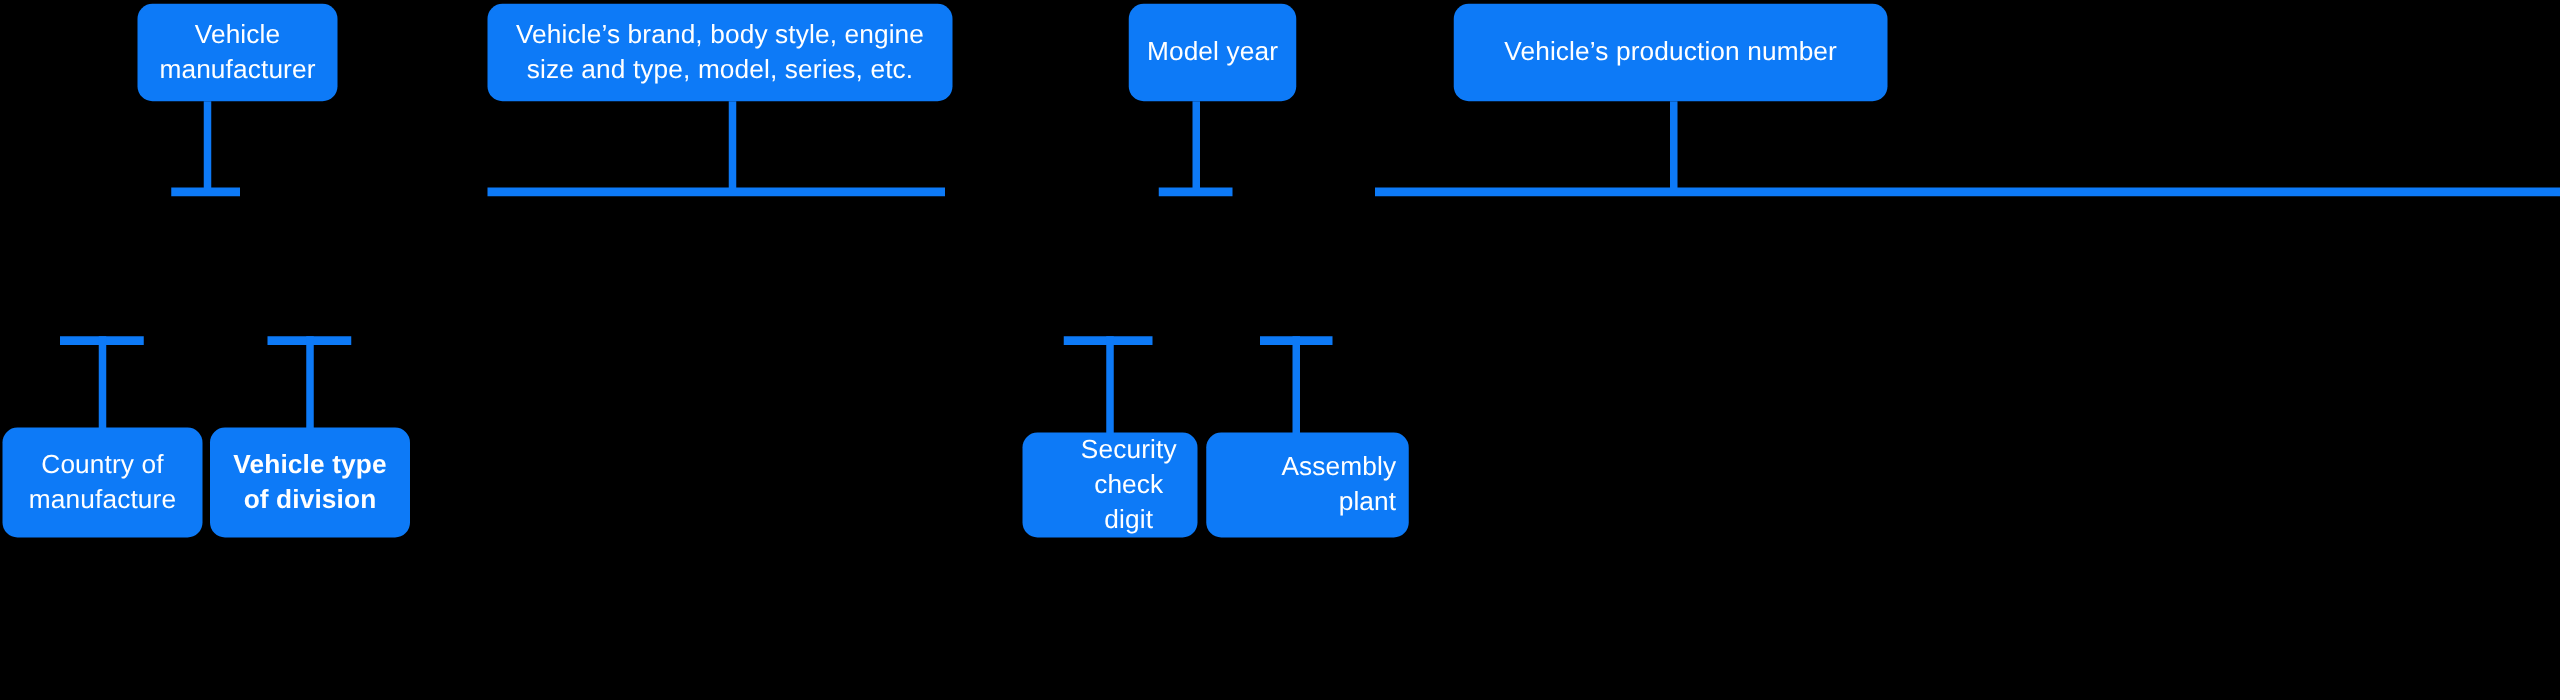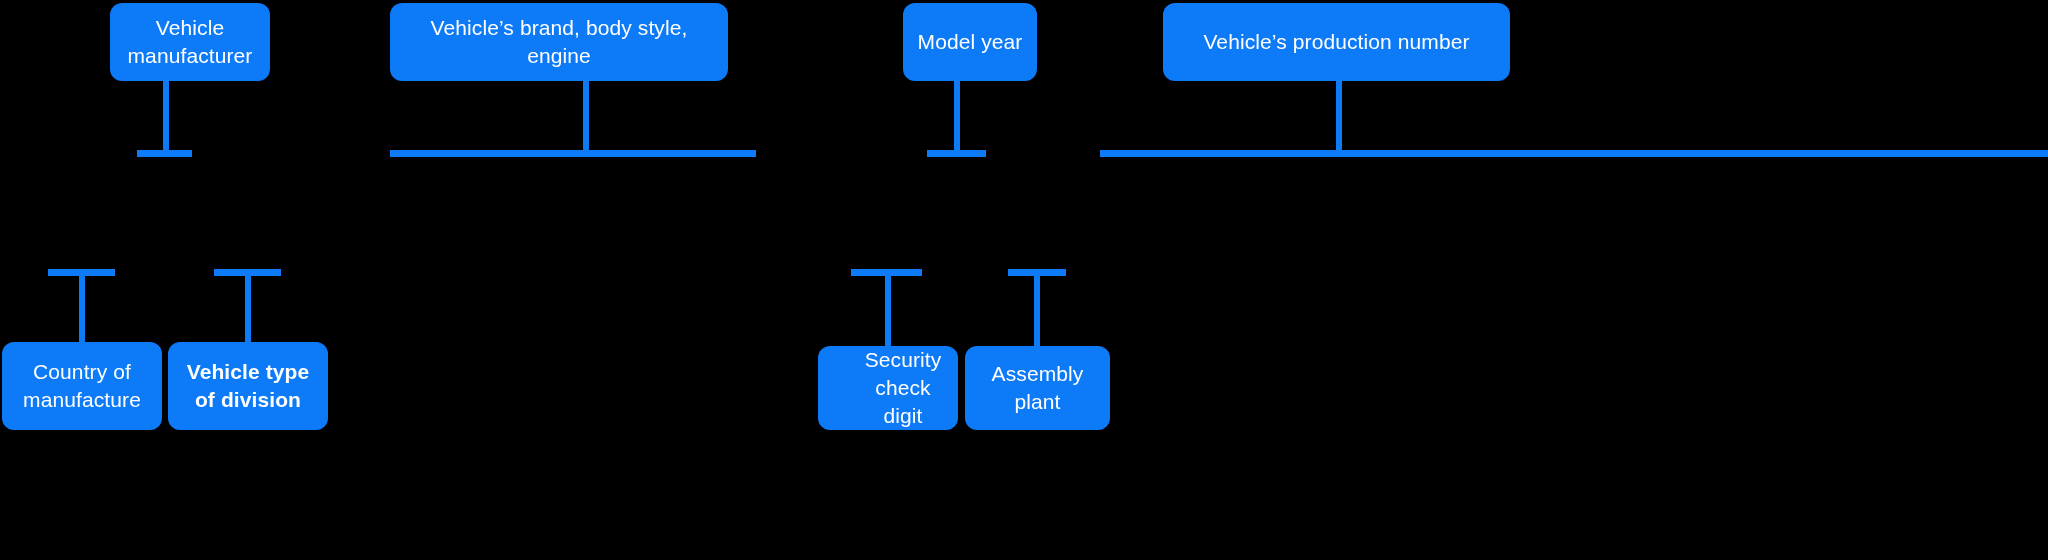--- a/index.html
+++ b/index.html
@@ -62,23 +62,24 @@
   <div class="hline" style="left:1100px;top:150px;width:948px;"></div>
   <div class="vline" style="left:1336px;top:81px;height:71px;"></div>
 
   <div class="node" style="left:85px;top:3px;width:160px;height:78px;margin-left:25px;">
     <span>
         <span>Vehicle</span>
         <span>manufacturer</span>
       </span>
   </div>
 
-  <div class="node" style="left:390px;top:3px;width:338px;height:78px;">
+  <div class="node" style="left:390px;top:3px;width:372px;height:78px;">
     <span>
         <span>Vehicle’s brand, body style, engine</span>
+        <span>size and type, model, series, etc.</span>
       </span>
   </div>
 
   <div class="node" style="left:890px;top:3px;width:134px;height:78px;margin-left:13px;">
     <span>
         <span>Model year</span>
       </span>
   </div>
 
   <div class="node" style="left:1163px;top:3px;width:347px;height:78px;">
@@ -113,20 +114,20 @@
       </span>
   </div>
 
   <div class="node" style="left:818px;top:346px;width:140px;height:84px;padding-left:40px;">
     <span>
         <span>Security</span>
         <span>check digit</span>
       </span>
   </div>
 
-  <div class="node" style="left:965px;top:346px;width:145px;height:84px;">
+  <div class="node" style="left:965px;top:346px;width:162px;height:84px;text-align:right;">
     <span>
         <span>Assembly</span>
         <span>plant</span>
       </span>
   </div>
 
 </div>
 
 </body></html>

